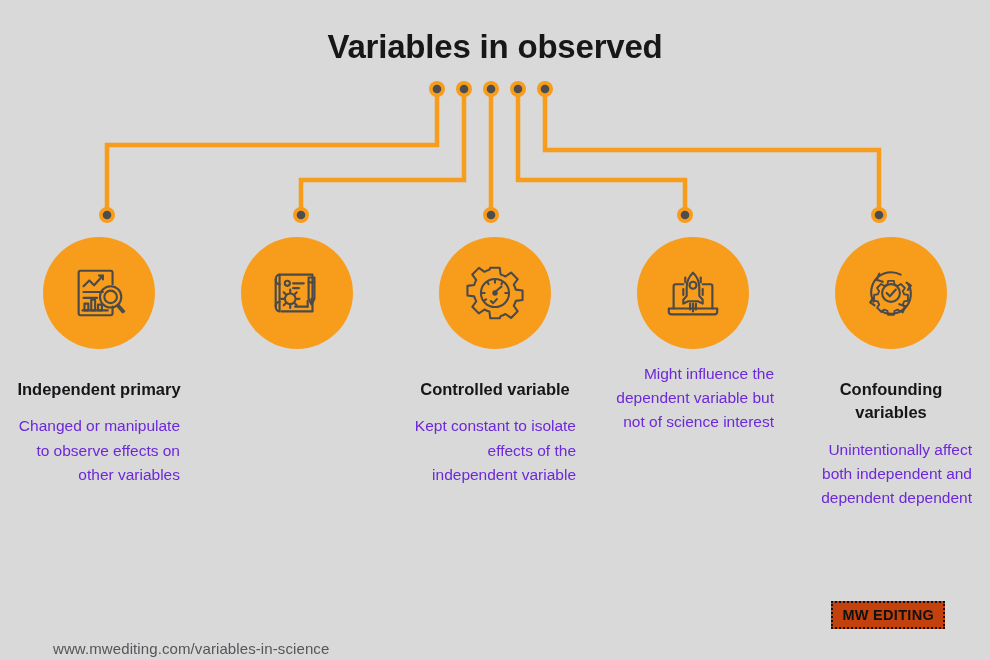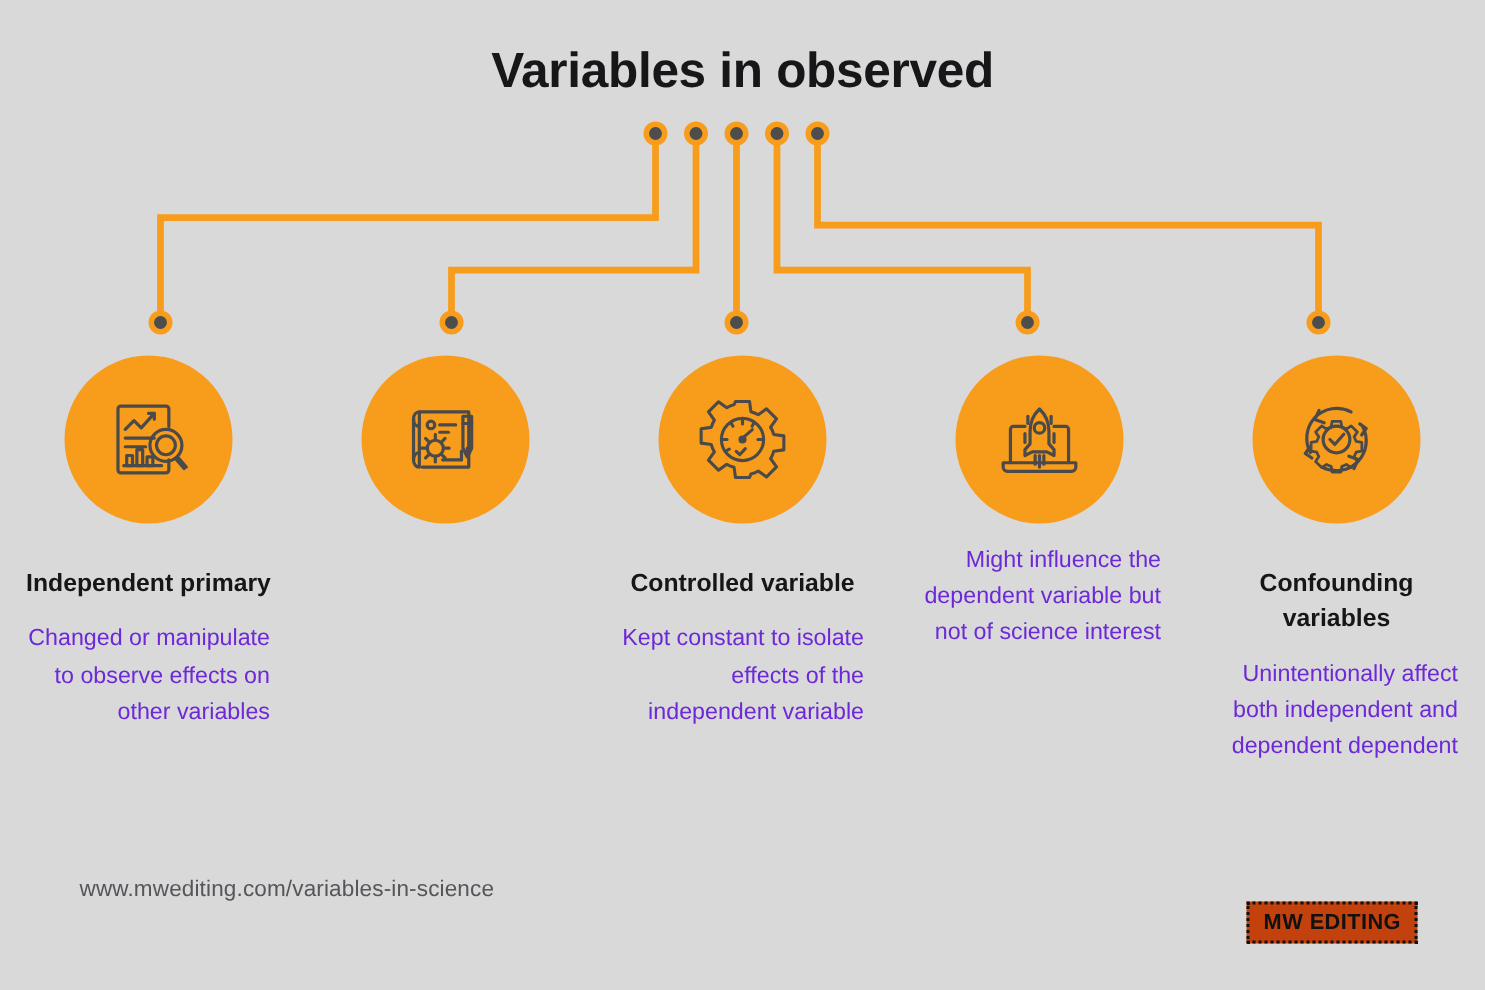--- a/index.html
+++ b/index.html
@@ -85,21 +85,21 @@
     font-weight: 400;
     color: #6d28d9;
     text-align: right;
     line-height: 1.56;
     max-width: 162px;
   }
   
   .footer-url {
     position: absolute;
     left: 53px;
-    top: 584px;
+    top: 640px;
     font-size: 15px;
     color: #55555a;
     letter-spacing: 0.1px;
   }
   .logo-badge {
     position: absolute;
     right: 45px;
     top: 601px;
     background: #c2410c;
     border: 2px dotted #111111;

